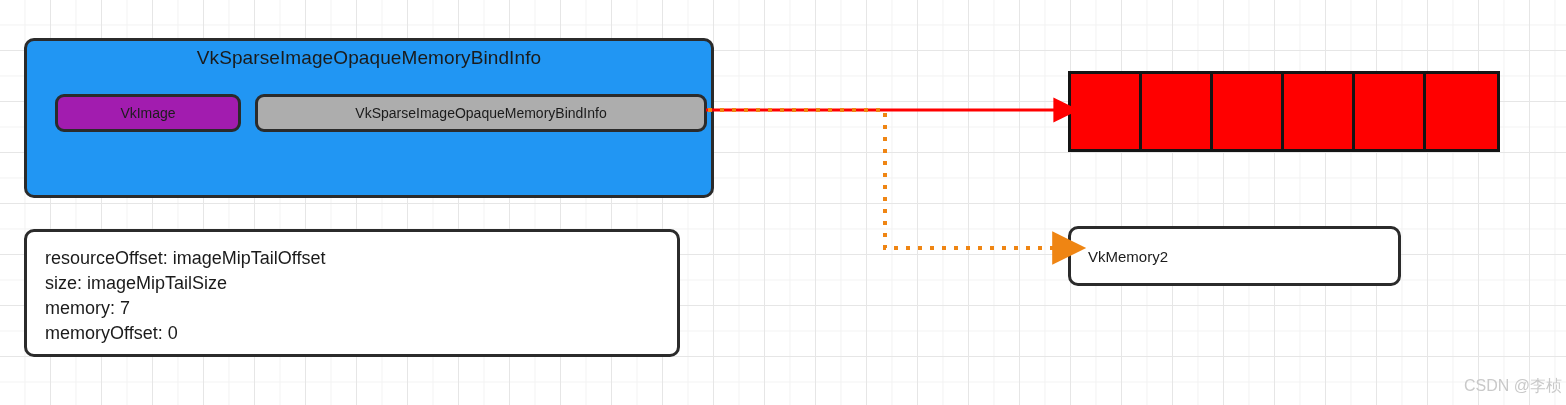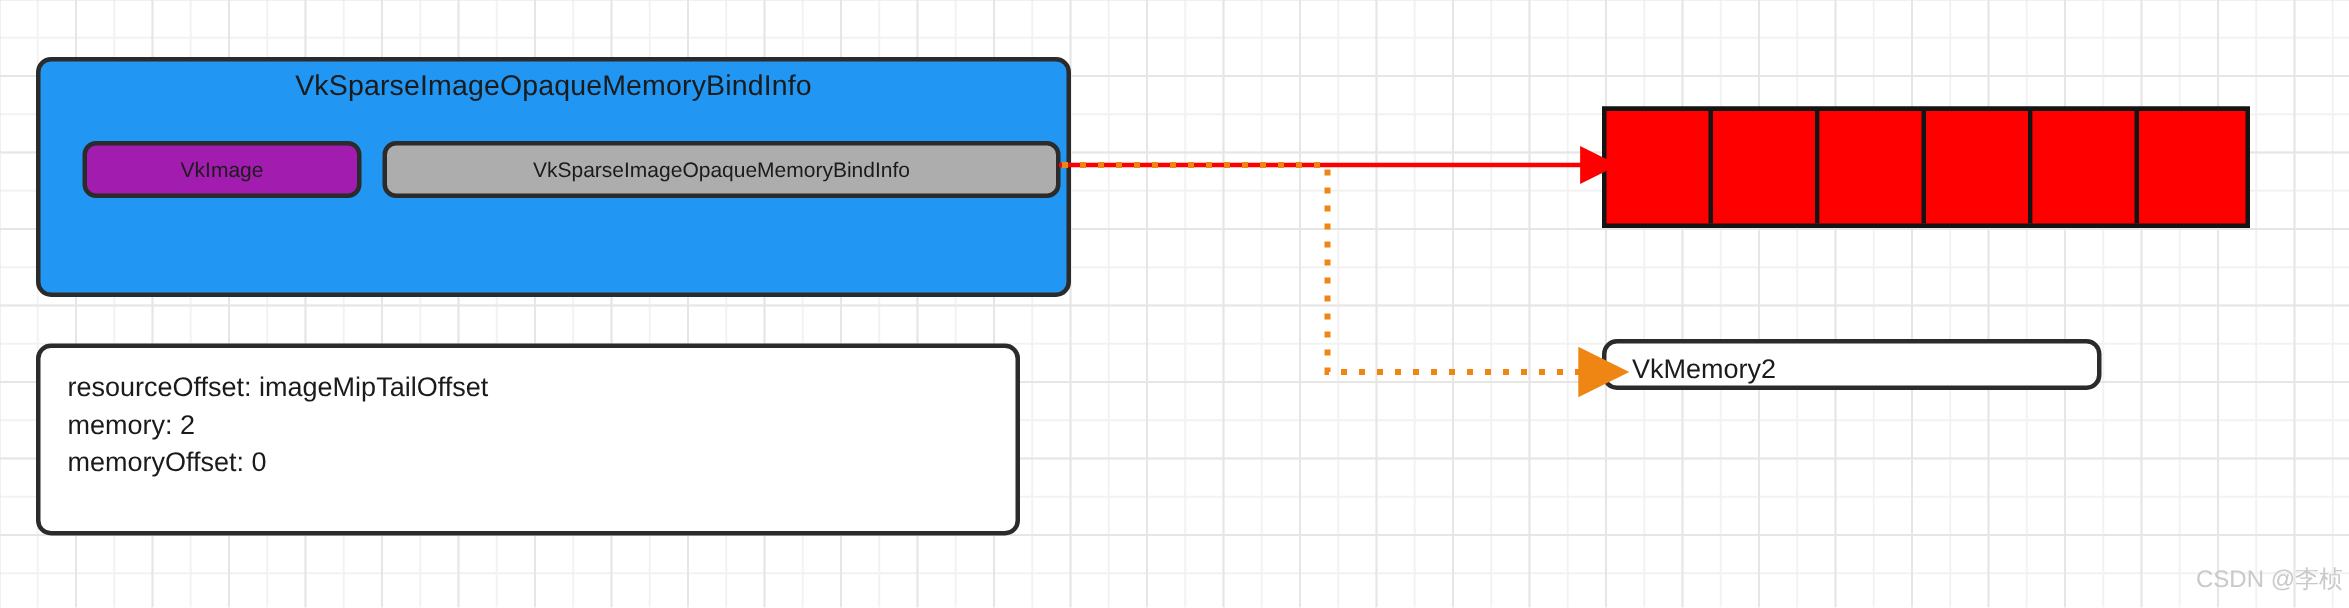--- a/index.html
+++ b/index.html
@@ -118,29 +118,29 @@
     box-sizing: border-box;
   }
   #memory-blocks .mem-cell:last-child { border-right: none; }
 
   
   #vkmemory2-box {
     position: absolute;
     left: 1068px;
     top: 226px;
     width: 333px;
-    height: 34px;
+    height: 60px;
     background: #ffffff;
     border: 3px solid #2b2b2b;
     border-radius: 10px;
     box-sizing: border-box;
     display: flex;
-    align-items: flex-end;
+    align-items: center;
     padding-left: 17px;
-    font-size: 18px;
+    font-size: 15px;
     color: #1b1b1b;
     white-space: nowrap;
   }
 
   
   #connectors {
     position: absolute;
     left: 0;
     top: 0;
     width: 1566px;
@@ -170,21 +170,22 @@
       <span>VkImage</span>
     </div>
 
     <div id="bindinfo-chip" class="inner-chip">
       <span>VkSparseImageOpaqueMemoryBindInfo</span>
     </div>
   </div>
 
   <div id="details-box">
     <div class="detail-line">resourceOffset: imageMipTailOffset</div>
-    <div class="detail-line">memory: 2</div>
+    <div class="detail-line">size: imageMipTailSize</div>
+    <div class="detail-line">memory: 7</div>
     <div class="detail-line">memoryOffset: 0</div>
   </div>
 
   <div id="memory-blocks">
     <div class="mem-cell"></div>
     <div class="mem-cell"></div>
     <div class="mem-cell"></div>
     <div class="mem-cell"></div>
     <div class="mem-cell"></div>
     <div class="mem-cell"></div>

